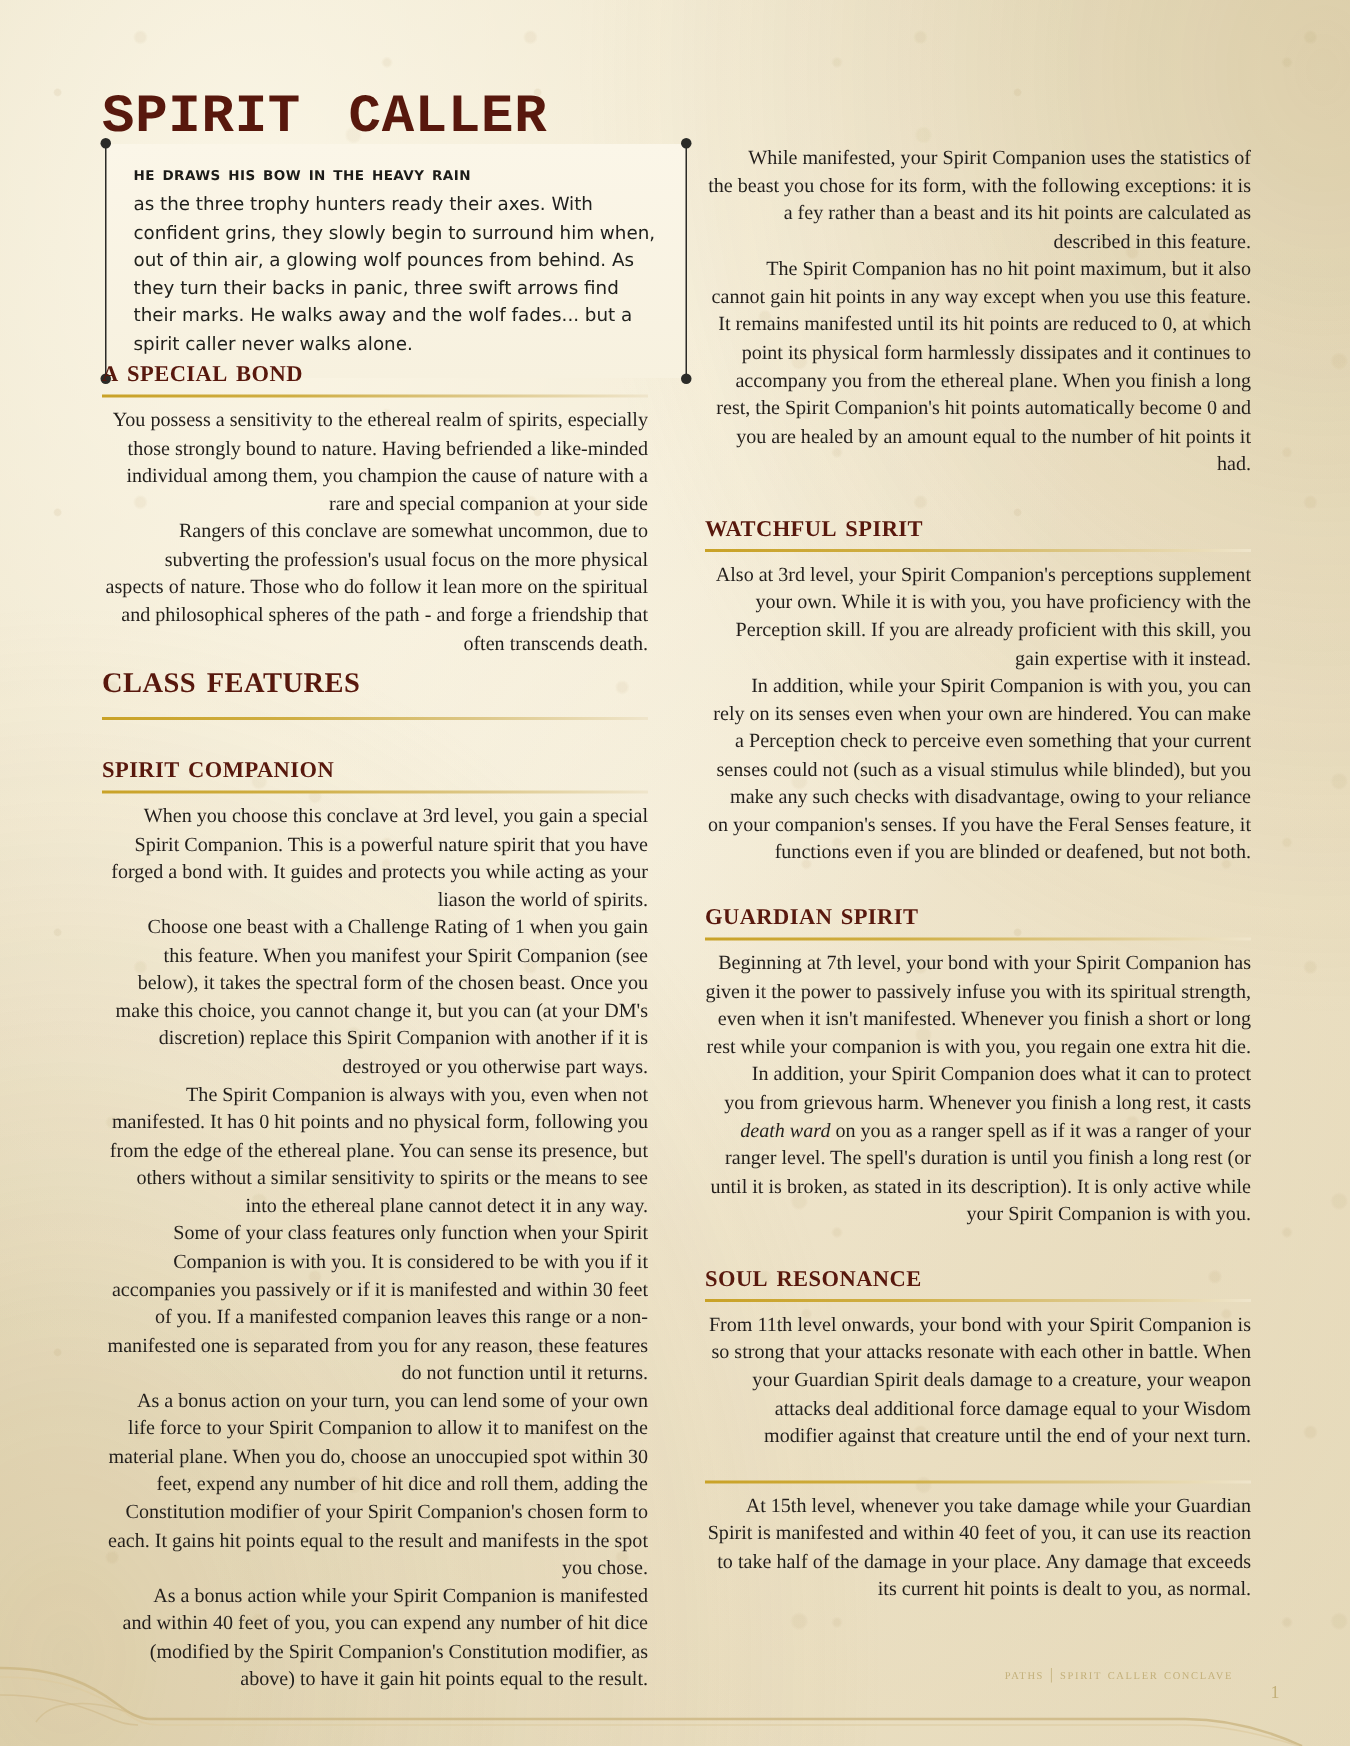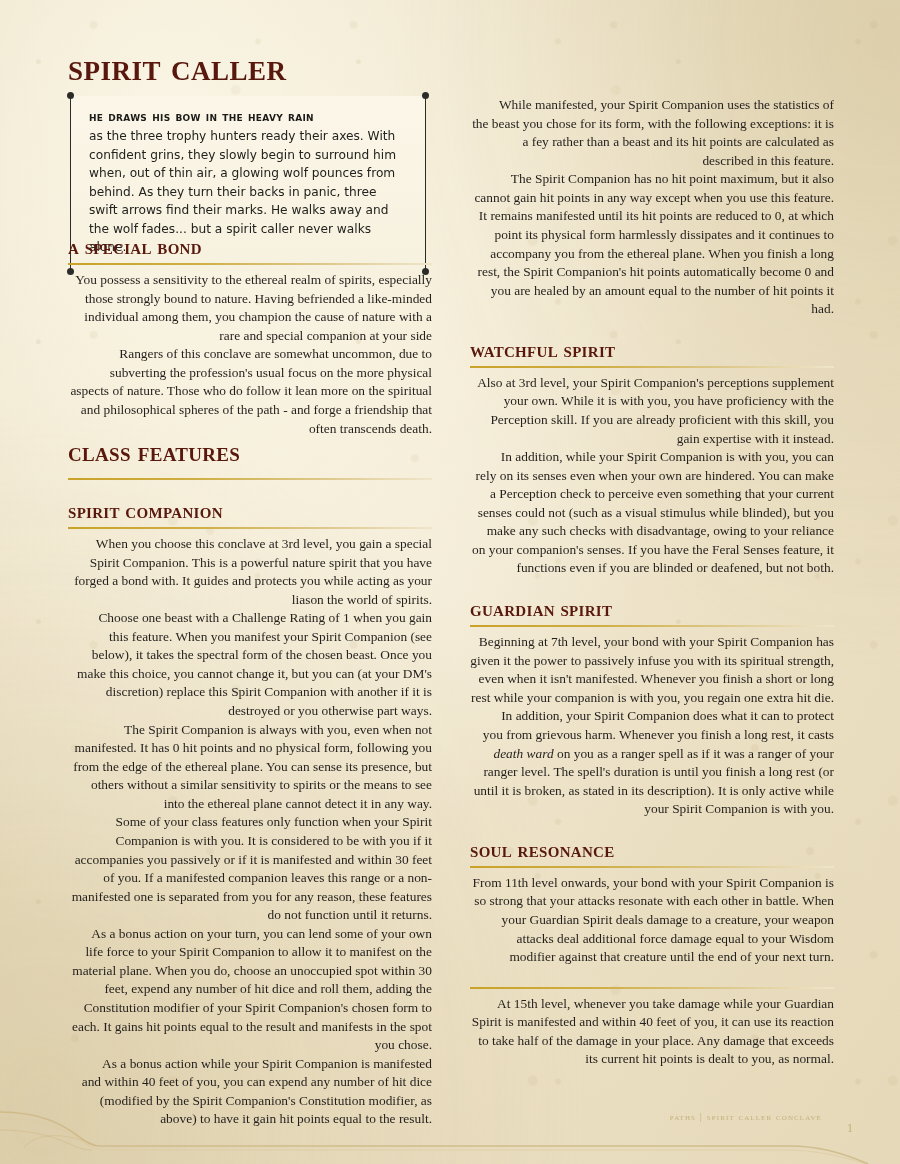--- a/index.html
+++ b/index.html
@@ -47,37 +47,37 @@
     mix-blend-mode: multiply;
     opacity: .85;
   }
 
   
   .doc-title {
     position: absolute;
     left: 68px;
     top: 48px;
     margin: 0;
-    font-family: Liberation Serif, serif;
-    font-size: 38px;
+    font-family: Liberation Mono, monospace;
+    font-size: 52px;
     line-height: 1;
     font-weight: bold;
     color: #58180d;
     letter-spacing: .5px;
     font-variant: small-caps;
     text-transform: lowercase;
   }
   .doc-title::first-letter { font-size: 1em; }
 
   
   .quote-box {
     position: absolute;
     left: 70px;
     top: 96px;
-    width: 356px;
+    width: 388px;
     box-sizing: border-box;
     padding: 12px 18px 14px 18px;
     background: linear-gradient(180deg, #fbf6e8 0%, #f7f1df 100%);
     border-left: 1.6px solid #2b2b28;
     border-right: 1.6px solid #2b2b28;
   }
   .qdot {
     position: absolute;
     width: 7px; height: 7px;
     border-radius: 50%;

